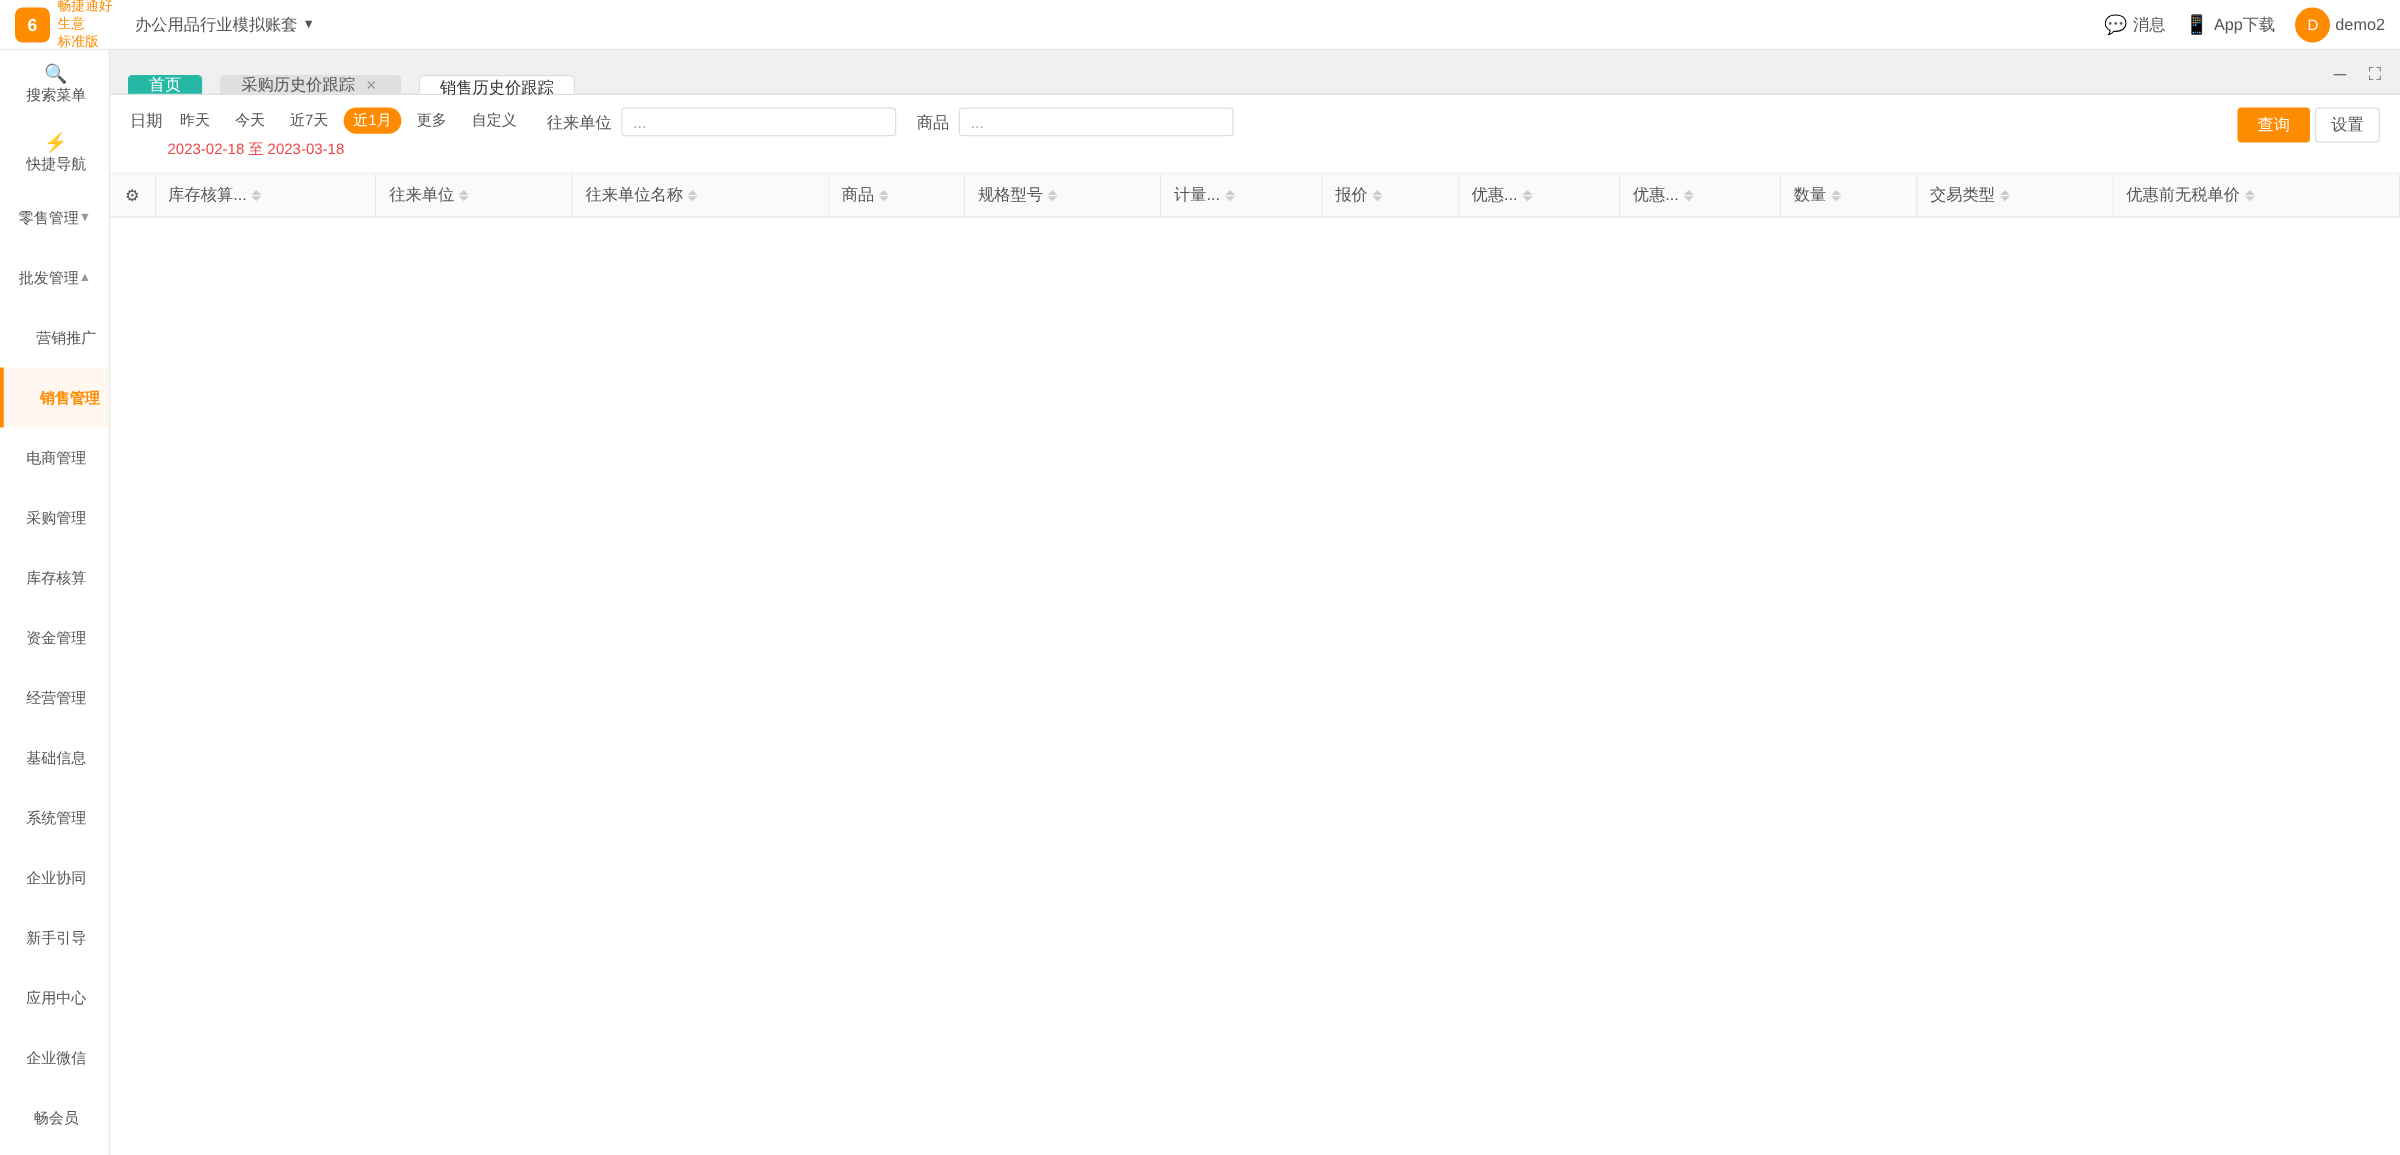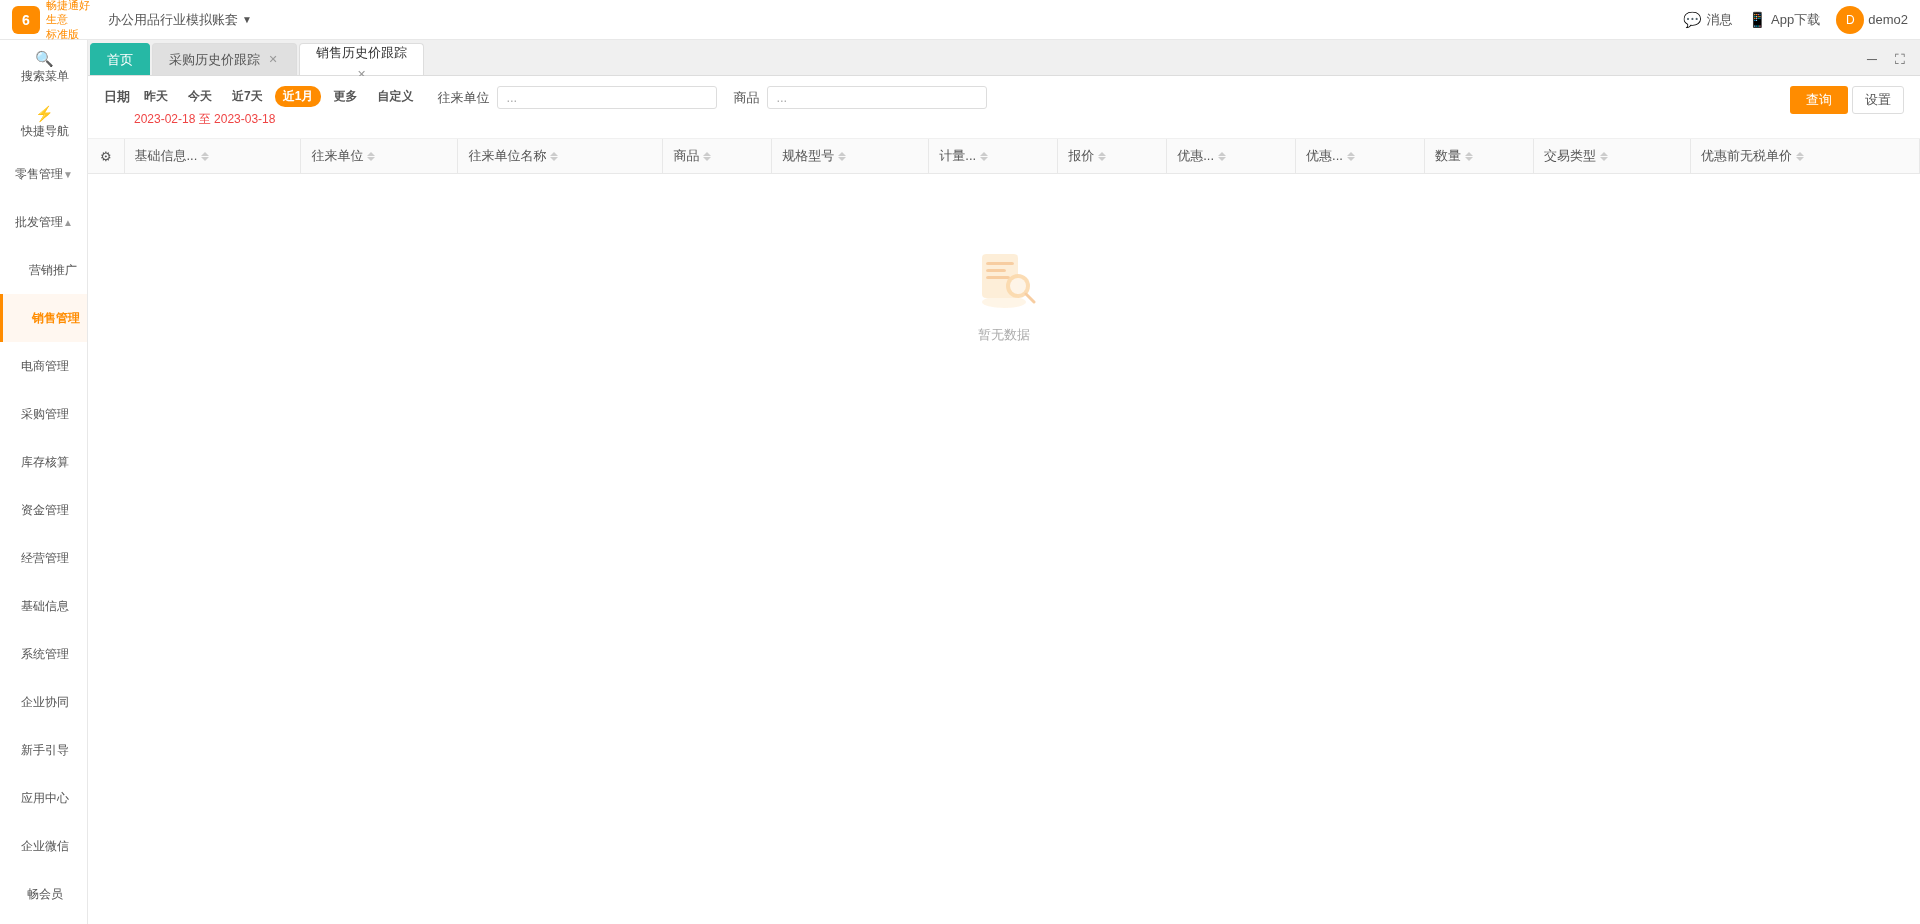--- a/index.html
+++ b/index.html
@@ -130,33 +130,33 @@
     .tabs-bar {
       height: 36px;
       background: #f0f0f0;
       display: flex;
       align-items: flex-end;
       padding-left: 0;
       flex-shrink: 0;
       border-bottom: 1px solid #ddd;
     }
     .tab {
-      height: 32px;
+      height: 15px;
       padding: 0 16px;
       display: flex;
       align-items: center;
       gap: 6px;
       background: #e0e0e0;
       border: 1px solid #ddd;
       border-bottom: none;
       cursor: pointer;
       font-size: 13px;
       color: #555;
       border-radius: 4px 4px 0 0;
-      margin-left: 2px;
+      margin-left: 14px;
     }
     .tab.active {
       background: #fff;
       color: #333;
       border-color: #ddd;
       flex-direction: column;
     }
     .tab-home {
       background: #26b8a5;
       color: white;
@@ -490,21 +490,21 @@
       </div>
     </div>
 
     <div class="page-content">
 
 
       <div style="padding:10px 16px;border-bottom:1px solid #f0f0f0;">
         <div style="display:flex;align-items:flex-start;gap:16px;">
 
           <div style="display:flex;flex-direction:column;gap:4px;">
-            <div style="display:flex;align-items:center;gap:6px;font-weight:bold;">
+            <div style="display:flex;align-items:center;gap:6px;">
               <span style="color:#555;">日期</span>
               <div class="date-options">
                 <span class="date-btn">昨天</span>
                 <span class="date-btn">今天</span>
                 <span class="date-btn">近7天</span>
                 <span class="date-btn active">近1月</span>
                 <span class="date-btn">更多</span>
                 <span class="date-btn">自定义</span>
               </div>
             </div>
@@ -534,21 +534,21 @@
 
       <div class="table-area">
         <table class="data-table">
           <thead>
             <tr>
               <th class="settings-col">
                 <span style="cursor:pointer;">⚙</span>
               </th>
               <th>
                 <div class="th-sort">
-                  <span>基础信息...</span>
+                  <span>库存核算...</span>
                   <div class="sort-icon">
                       <span class="sort-up"></span>
                       <span class="sort-down"></span>
                     </div>
                 </div>
               </th>
               <th>
                 <div class="th-sort">
                   <span>往来单位</span>
                   <div class="sort-icon">
@@ -646,29 +646,16 @@
                       <span class="sort-down"></span>
                     </div>
                 </div>
               </th>
             </tr>
           </thead>
           <tbody>
           </tbody>
         </table>
 
-        <div class="empty-state">
-          <svg class="empty-icon" viewBox="0 0 80 80" xmlns="http://www.w3.org/2000/svg">
-            <ellipse cx="40" cy="68" rx="22" ry="6" fill="#fde8c8" opacity="0.6"></ellipse>
-            <rect x="18" y="20" width="36" height="44" rx="4" fill="#fde8c8"></rect>
-            <rect x="22" y="28" width="28" height="3" rx="2" fill="#f5b87a"></rect>
-            <rect x="22" y="35" width="20" height="3" rx="2" fill="#f5b87a"></rect>
-            <rect x="22" y="42" width="24" height="3" rx="2" fill="#f5b87a"></rect>
-            <circle cx="54" cy="52" r="12" fill="#f9c98a" opacity="0.9"></circle>
-            <circle cx="54" cy="52" r="8" fill="#fff" opacity="0.7"></circle>
-            <line x1="62" y1="60" x2="70" y2="68" stroke="#f5b87a" stroke-width="3" stroke-linecap="round"></line>
-          </svg>
-          <span class="empty-text">暂无数据</span>
-        </div>
       </div>
     </div>
   </div>
 </div>
 
 </body></html>

